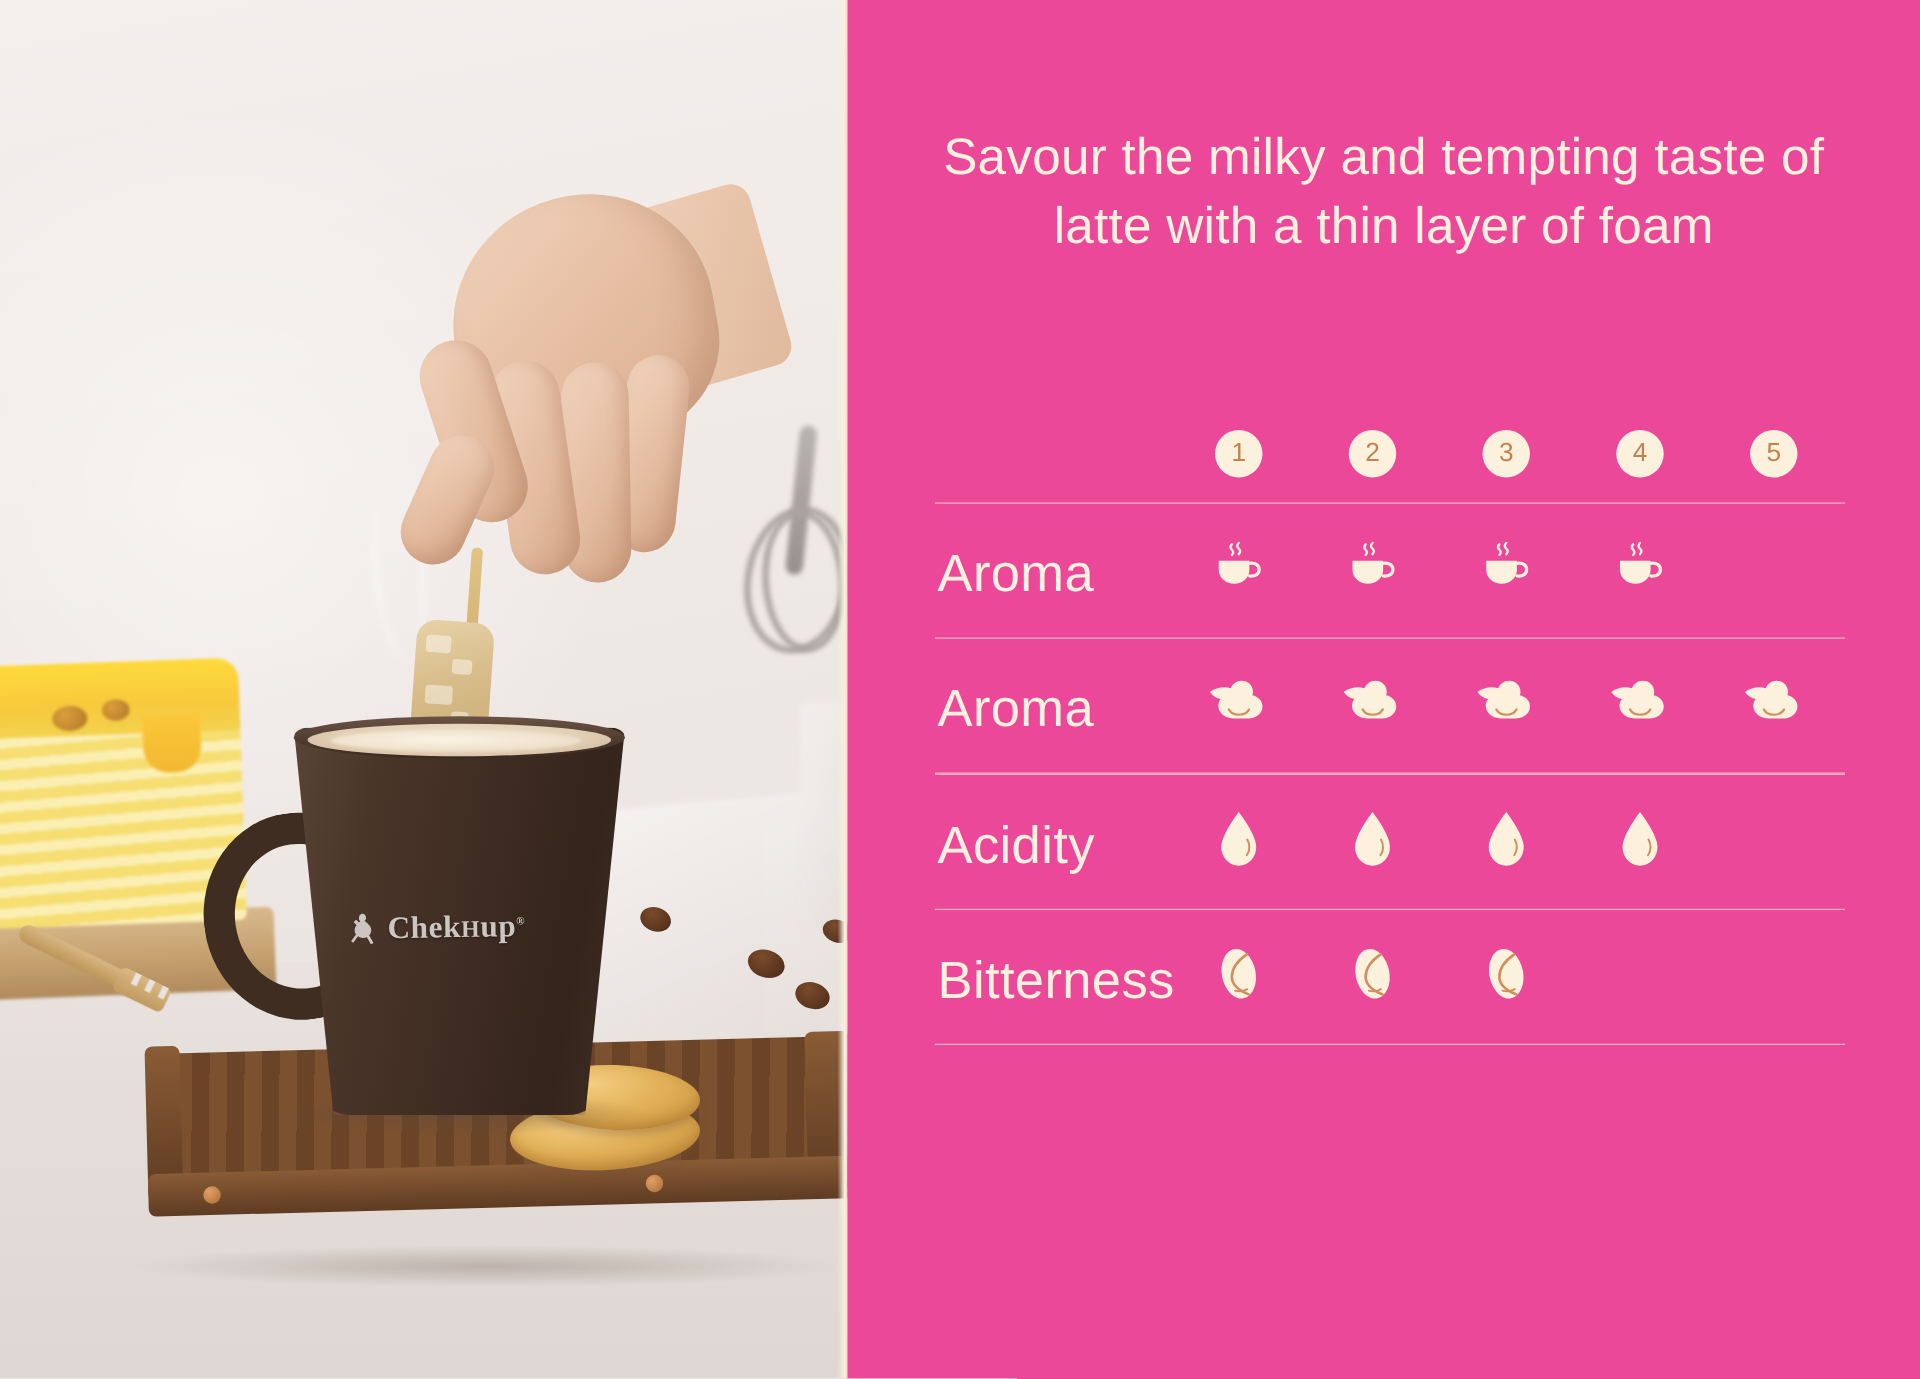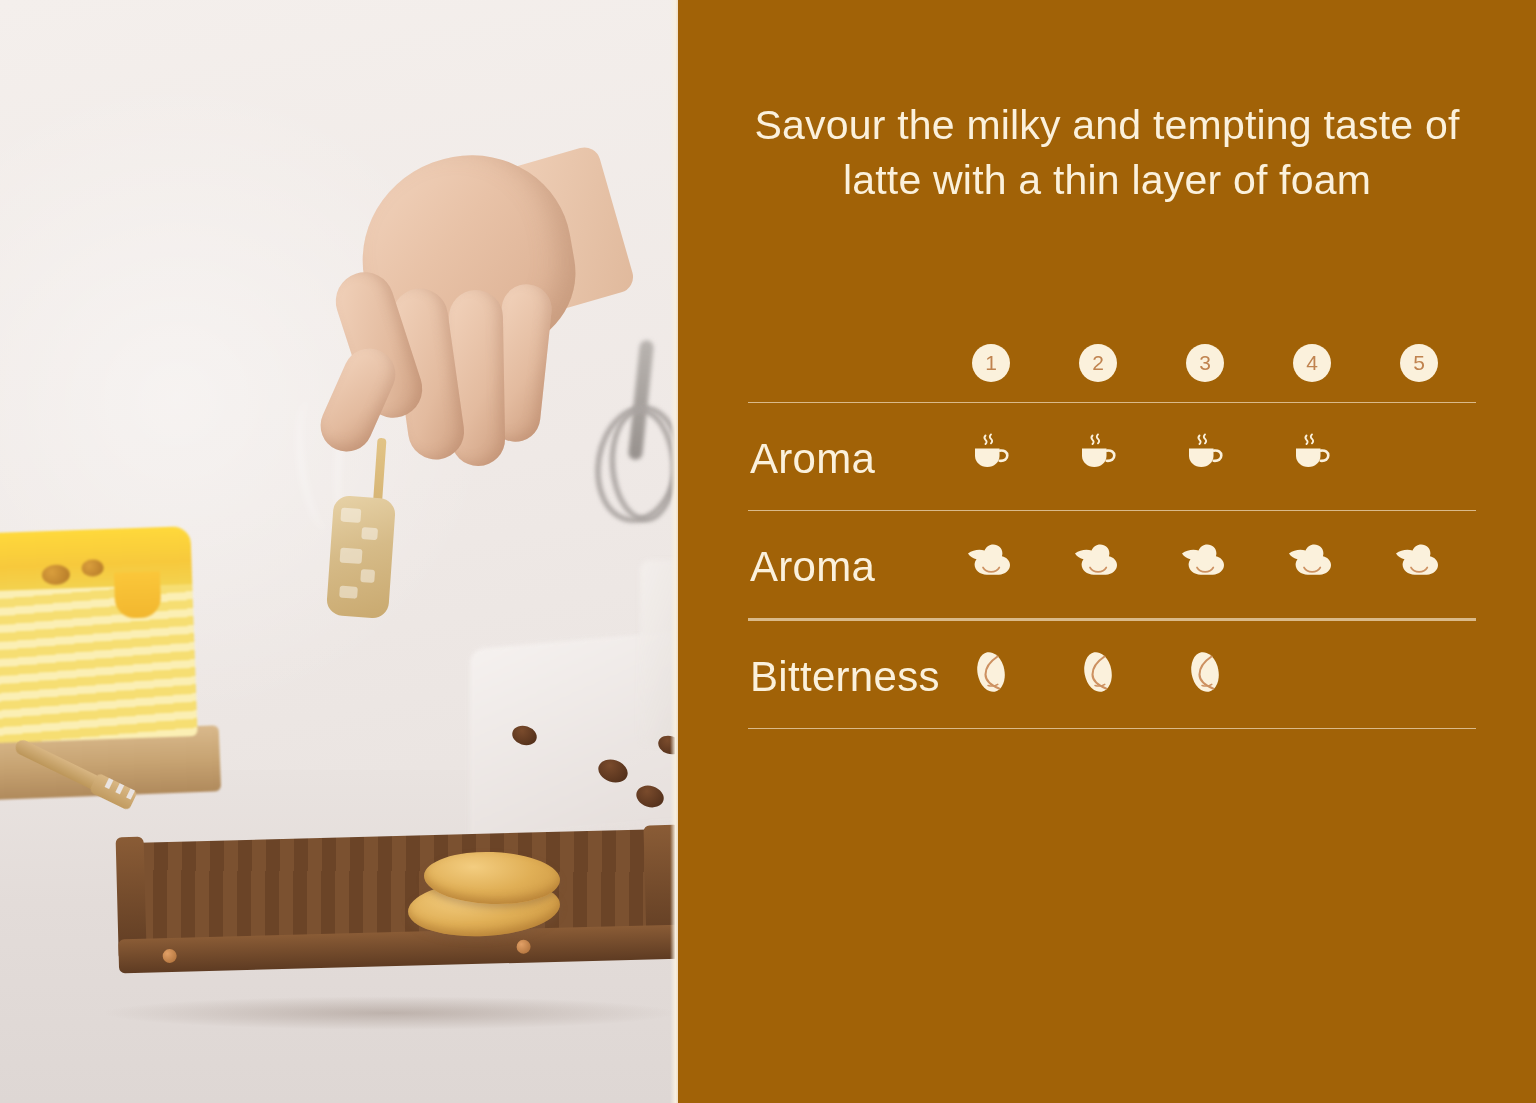--- a/index.html
+++ b/index.html
@@ -140,21 +140,21 @@
   .bp1{left:598px;top:760px;width:30px;height:22px;}
   .bp2{left:636px;top:786px;width:28px;height:21px;}
   .bp3{left:512px;top:726px;width:25px;height:19px;}
   .bp4{left:658px;top:736px;width:24px;height:18px;}
 
   
   .seam{position:absolute;left:670px;top:0;width:10px;height:1103px;
       background:linear-gradient(90deg,rgba(255,255,255,0),#F7EFE0 55%,#E9CFB0 100%);}
 
   
-  .panel{position:absolute;left:678px;top:0;width:858px;height:1103px;background:#a16207;}
+  .panel{position:absolute;left:678px;top:0;width:858px;height:1103px;background:#ec4899;}
 
   .headline{position:absolute;left:0;top:98px;width:858px;text-align:center;
       color:#FBF1DC;font-family:"Liberation Sans",sans-serif;font-weight:400;
       font-size:41px;line-height:1.33;letter-spacing:.2px;padding:0 36px;box-sizing:border-box;}
 
   .table-wrap{position:absolute;left:70px;top:340px;width:728px;}
 
   .scale-row{position:relative;height:62px;}
   .scale-num{position:absolute;top:4px;width:38px;height:38px;border-radius:50%;
       background:#FBF1DC;color:#C0834F;font-family:"Liberation Sans",sans-serif;
@@ -235,20 +235,35 @@
     <div class="tray-shadow"></div>
 
     <div class="cookie ck1"></div>
     <div class="cookie ck2"></div>
 
     <div class="bean-photo bp3"></div>
     <div class="bean-photo bp1"></div>
     <div class="bean-photo bp2"></div>
     <div class="bean-photo bp4"></div>
 
+    <div class="mug">
+      <div class="mug-shadow"></div>
+      <div class="mug-handle"></div>
+      <div class="mug-body"></div>
+      <div class="mug-rim"></div>
+      <div class="mug-inner"></div>
+      <div class="mug-foam"></div>
+
+      <div class="brand">
+        <svg class="brand-bird" viewBox="0 0 26 30">
+          <path d="M13 2c2 0 3 1.4 3 3.2 0 1.1-.5 1.9-1.2 2.5l2.6 2.4c1.6 1.5 2.6 3.2 2.6 5.2 0 1.6-.7 3-1.8 4l3.4 6.3-2.1.8-3.1-5.6c-.9.4-1.9.6-3 .6-1.6 0-3-.5-4.1-1.4l-3.9 5.1-1.7-1.3 4-5.3c-.6-1-1-2.1-1-3.3 0-1.6.6-3 1.7-4.1L6 8.4 8 6.7l2.2 2c.4-.2.8-.3 1.3-.4-.7-.6-1.2-1.5-1.2-2.6C10.3 3.6 11.3 2 13 2z" fill="#D6D2CE"></path>
+        </svg>
+        <span class="brand-text">Chek<span class="sm">H</span>up<span class="brand-reg">®</span></span>
+      </div>
+    </div>
 
     <div class="seam"></div>
   </div>
 
   <div class="panel">
 
     <div class="headline">Savour the milky and tempting taste of latte with a thin layer of foam</div>
 
     <div class="table-wrap">
 
@@ -330,20 +345,48 @@
             <svg width="50" height="40" viewBox="0 0 50 40">
               <path d="M2 11.5c5-3.6 11.4-4.6 16.6-2.9 1.3-3.6 4.6-6.1 8.6-6.1 5.2 0 9.2 3.9 9.2 8.8 0 1-.2 2-.5 2.9 4.7 1 8.1 4.6 8.1 8.9 0 5.3-5 9.6-11.2 9.6H20.7C14 32.7 8.6 28.2 8.6 22.6c0-2 .7-3.9 1.9-5.4-3.3-.6-6.4-2.4-8.5-5.7z" fill="#FBF1DC"></path>
               <path d="M17 25.5c1.5 2.6 4.6 4.3 8.1 4.3 3.6 0 6.7-1.7 8.2-4.3" fill="none" stroke="#CD9161" stroke-width="1.7" stroke-linecap="round"></path>
             </svg>
           </div>
         </div>
       <div class="hr"></div>
 
       <div class="hr"></div>
 
+      <div class="attr-row">
+        <div class="attr-label">Acidity</div>
+        <div class="icons"></div>
+      <div class="icon-slot" style="left: 213px;">
+            <svg width="34" height="48" viewBox="0 0 34 48">
+              <path d="M17 2.5C17 2.5 3 20.4 3 30.6 3 39 9.3 45.5 17 45.5S31 39 31 30.6C31 20.4 17 2.5 17 2.5z" fill="#FBF1DC"></path>
+              <path d="M23.8 24.6c2.3 4 2.2 9.1-.4 12.6" fill="none" stroke="#CD9161" stroke-width="1.6" stroke-linecap="round"></path>
+            </svg>
+          </div>
+          <div class="icon-slot" style="left: 320px;">
+            <svg width="34" height="48" viewBox="0 0 34 48">
+              <path d="M17 2.5C17 2.5 3 20.4 3 30.6 3 39 9.3 45.5 17 45.5S31 39 31 30.6C31 20.4 17 2.5 17 2.5z" fill="#FBF1DC"></path>
+              <path d="M23.8 24.6c2.3 4 2.2 9.1-.4 12.6" fill="none" stroke="#CD9161" stroke-width="1.6" stroke-linecap="round"></path>
+            </svg>
+          </div>
+          <div class="icon-slot" style="left: 427px;">
+            <svg width="34" height="48" viewBox="0 0 34 48">
+              <path d="M17 2.5C17 2.5 3 20.4 3 30.6 3 39 9.3 45.5 17 45.5S31 39 31 30.6C31 20.4 17 2.5 17 2.5z" fill="#FBF1DC"></path>
+              <path d="M23.8 24.6c2.3 4 2.2 9.1-.4 12.6" fill="none" stroke="#CD9161" stroke-width="1.6" stroke-linecap="round"></path>
+            </svg>
+          </div>
+          <div class="icon-slot" style="left: 534px;">
+            <svg width="34" height="48" viewBox="0 0 34 48">
+              <path d="M17 2.5C17 2.5 3 20.4 3 30.6 3 39 9.3 45.5 17 45.5S31 39 31 30.6C31 20.4 17 2.5 17 2.5z" fill="#FBF1DC"></path>
+              <path d="M23.8 24.6c2.3 4 2.2 9.1-.4 12.6" fill="none" stroke="#CD9161" stroke-width="1.6" stroke-linecap="round"></path>
+            </svg>
+          </div>
+        </div>
       <div class="hr"></div>
 
       <div class="attr-row">
         <div class="attr-label">Bitterness</div>
         <div class="icons"></div>
       <div class="icon-slot" style="left: 213px;">
             <svg width="34" height="46" viewBox="0 0 34 46">
               <ellipse cx="17" cy="23" rx="13.5" ry="20" fill="#FBF1DC" transform="rotate(-11 17 23)"></ellipse>
               <path d="M23.5 7.5C16 12.5 11.5 19 11.5 25.5S16.5 36 25 39.5" fill="none" stroke="#CD9161" stroke-width="2.1" stroke-linecap="round"></path>
               <path d="M14 36.5c3.5 1 7 .6 9.8-1.2" fill="none" stroke="#CD9161" stroke-width="1.5" stroke-linecap="round"></path>

